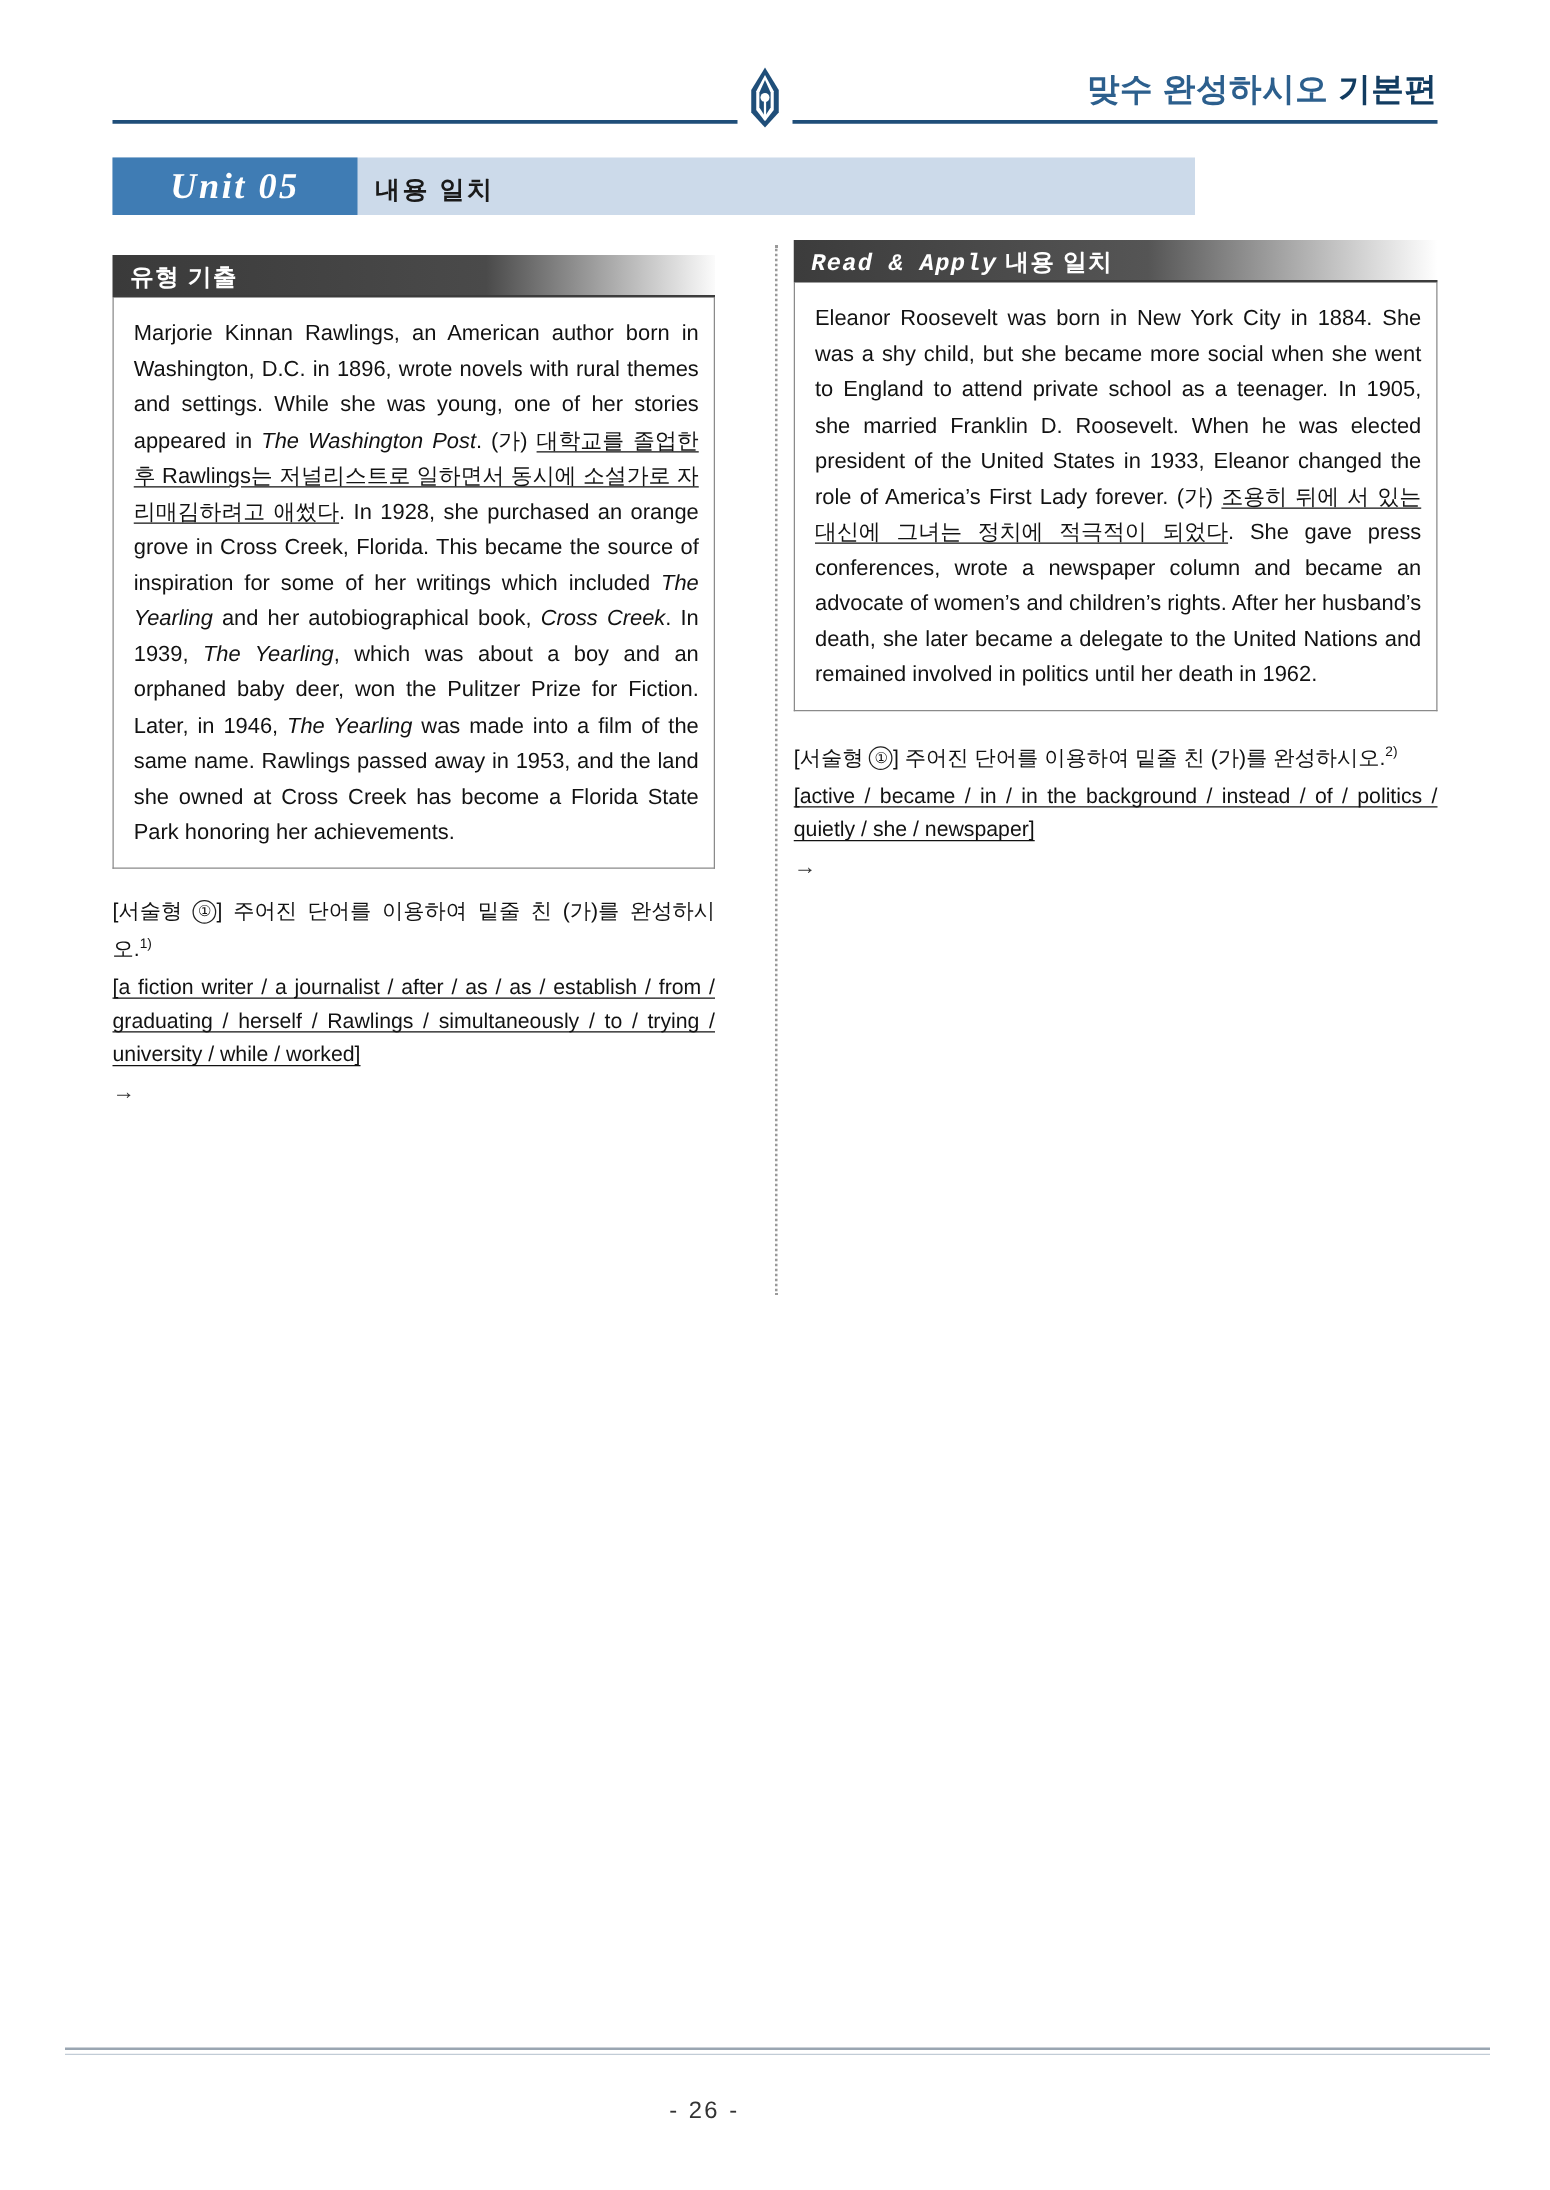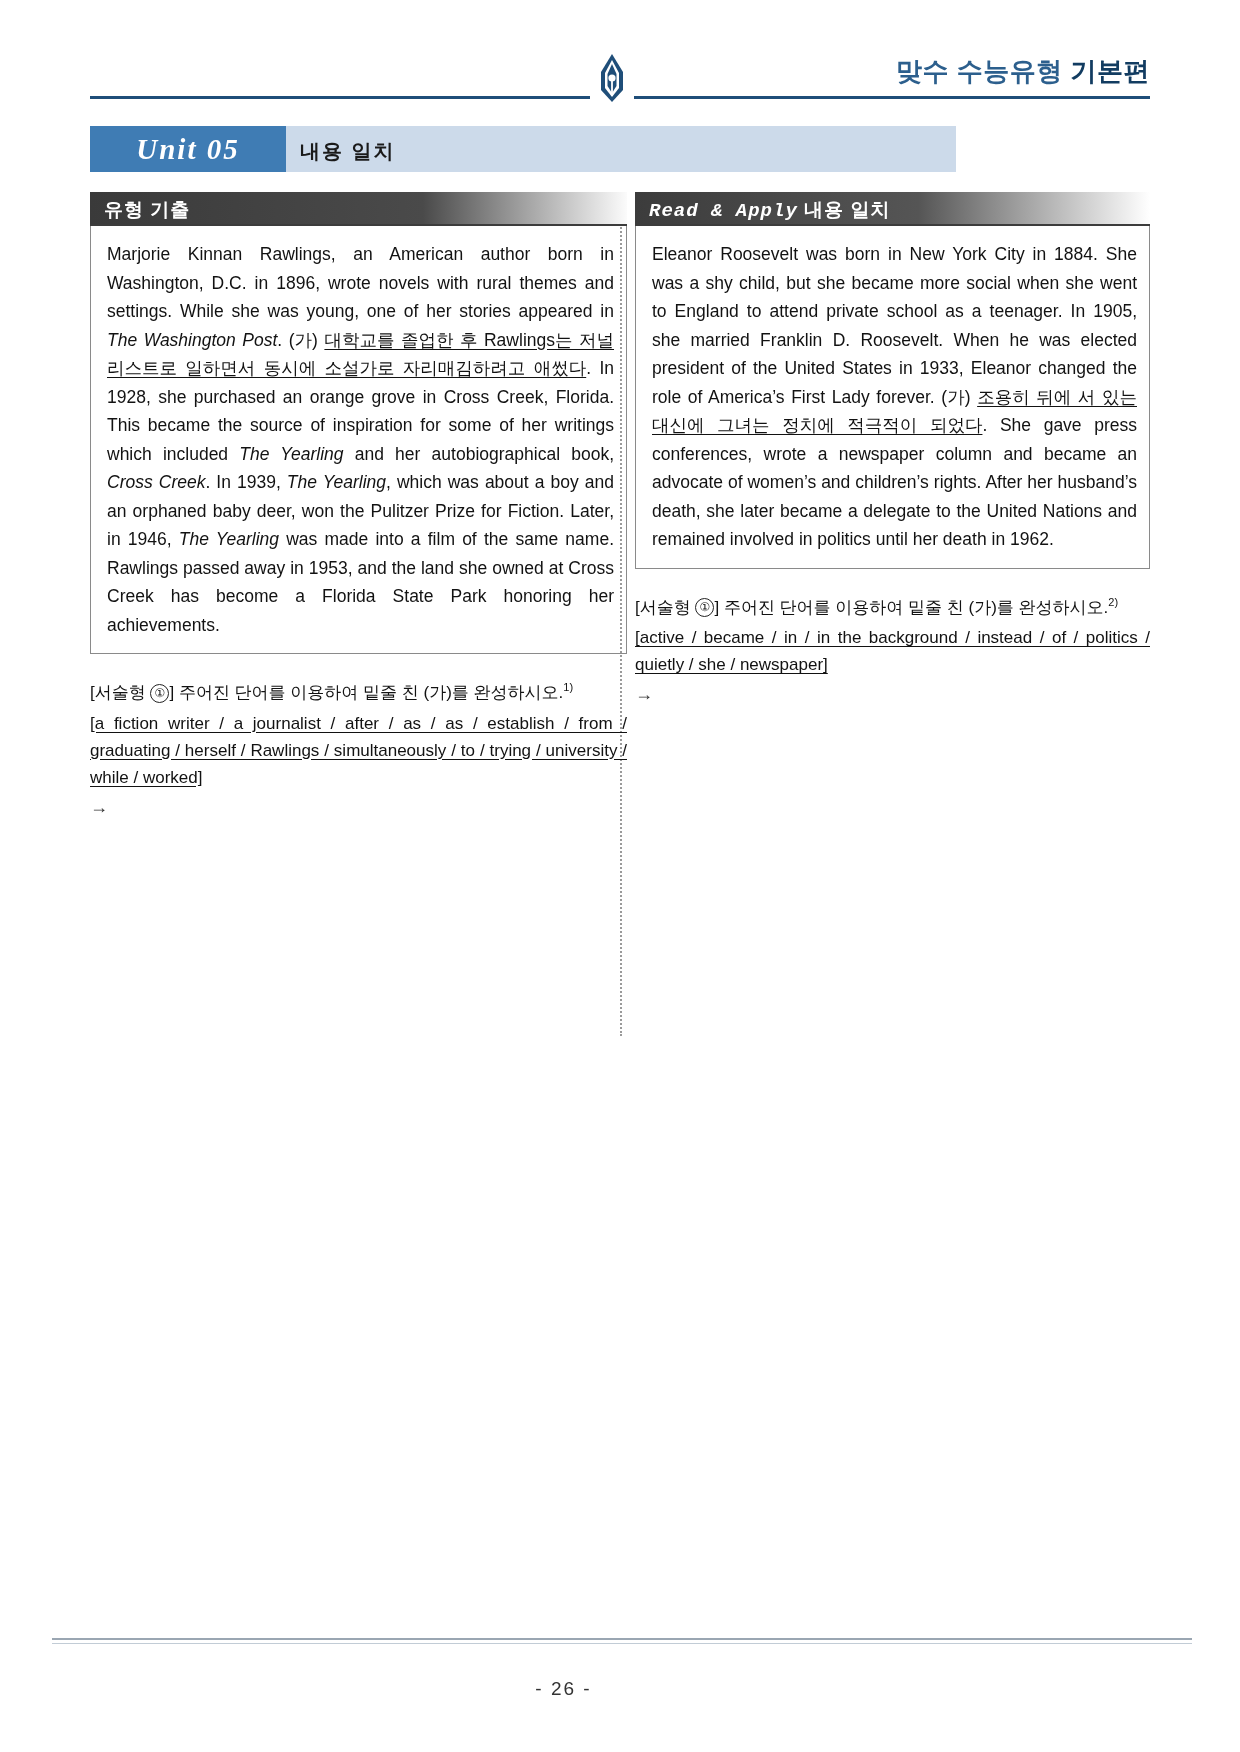--- a/index.html
+++ b/index.html
@@ -102,21 +102,21 @@
     font-weight: bold;
     color: #1a1a1a;
     letter-spacing: 2px;
   }
 
   
   .col {
     position: absolute;
     top: 192px;
   }
-  .col-left { left: 90px; width: 537px; }
+  .col-left { left: 90px; width: 482px; margin-top: 12px; }
   .col-right { left: 635px; width: 515px; }
 
   .divider {
     position: absolute;
     left: 620px;
     top: 196px;
     width: 0;
     height: 840px;
     border-left: 2px dotted #9a9a9a;
   }
@@ -230,21 +230,21 @@
     <div class="header-pen">
       <svg width="40" height="54" viewBox="0 0 40 54" xmlns="http://www.w3.org/2000/svg">
         <path d="M20 2 L31 20 L31 38 L20 50 L9 38 L9 20 Z" fill="#1f4e79"></path>
         <path d="M20 8 L27 21 L27 36 L20 45 L13 36 L13 21 Z" fill="#ffffff"></path>
         <path d="M20 12 L24.5 22 L24.5 34 L20 41 L15.5 34 L15.5 22 Z" fill="#1f4e79"></path>
         <circle cx="20" cy="26" r="3.6" fill="#ffffff"></circle>
         <rect x="19.1" y="28" width="1.8" height="16" fill="#ffffff"></rect>
       </svg>
     </div>
     <div class="header-title">
-      <span class="light">맞수 수능유형</span>
+      <span class="light">맞수 완성하시오</span>
       <span class="dark">기본편</span>
     </div>
   </div>
 
   <div class="unit-bar">
     <div class="unit-tag">Unit 05</div>
     <div class="unit-subtitle">내용 일치</div>
   </div>
 
   <div class="divider"></div>

